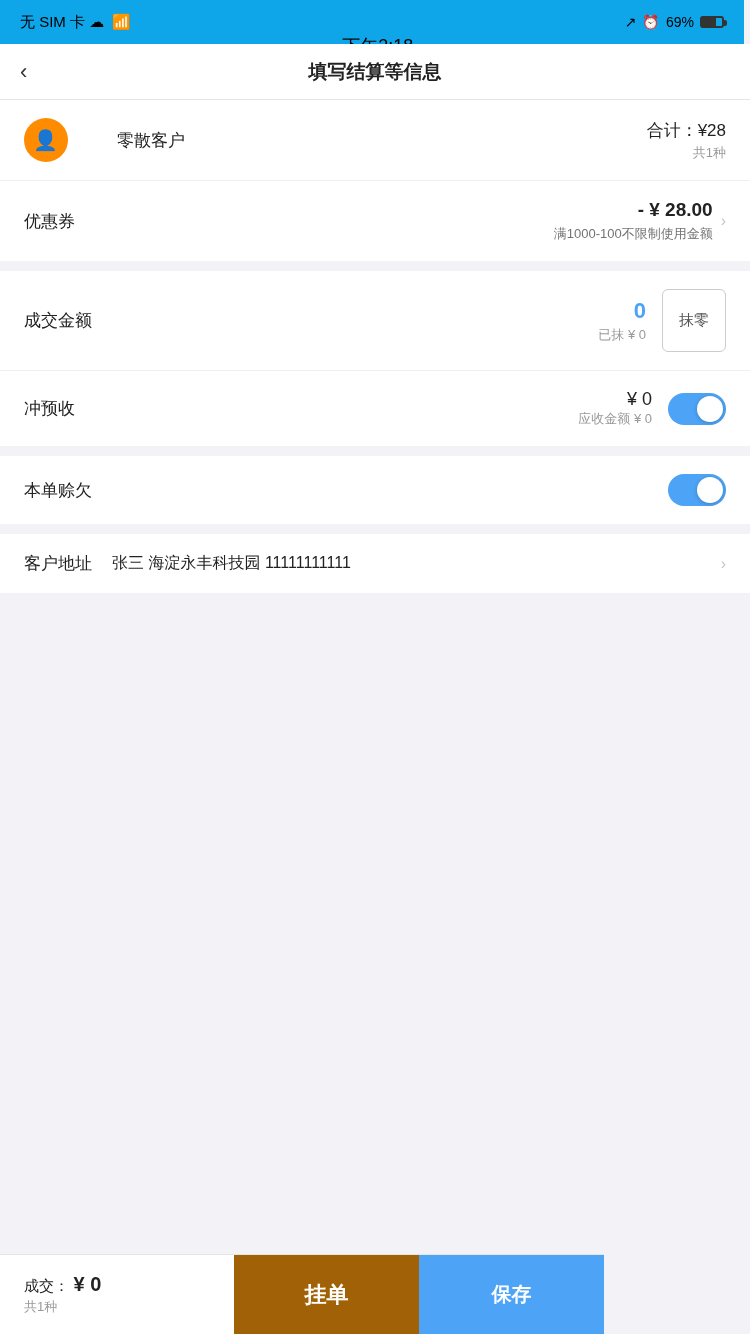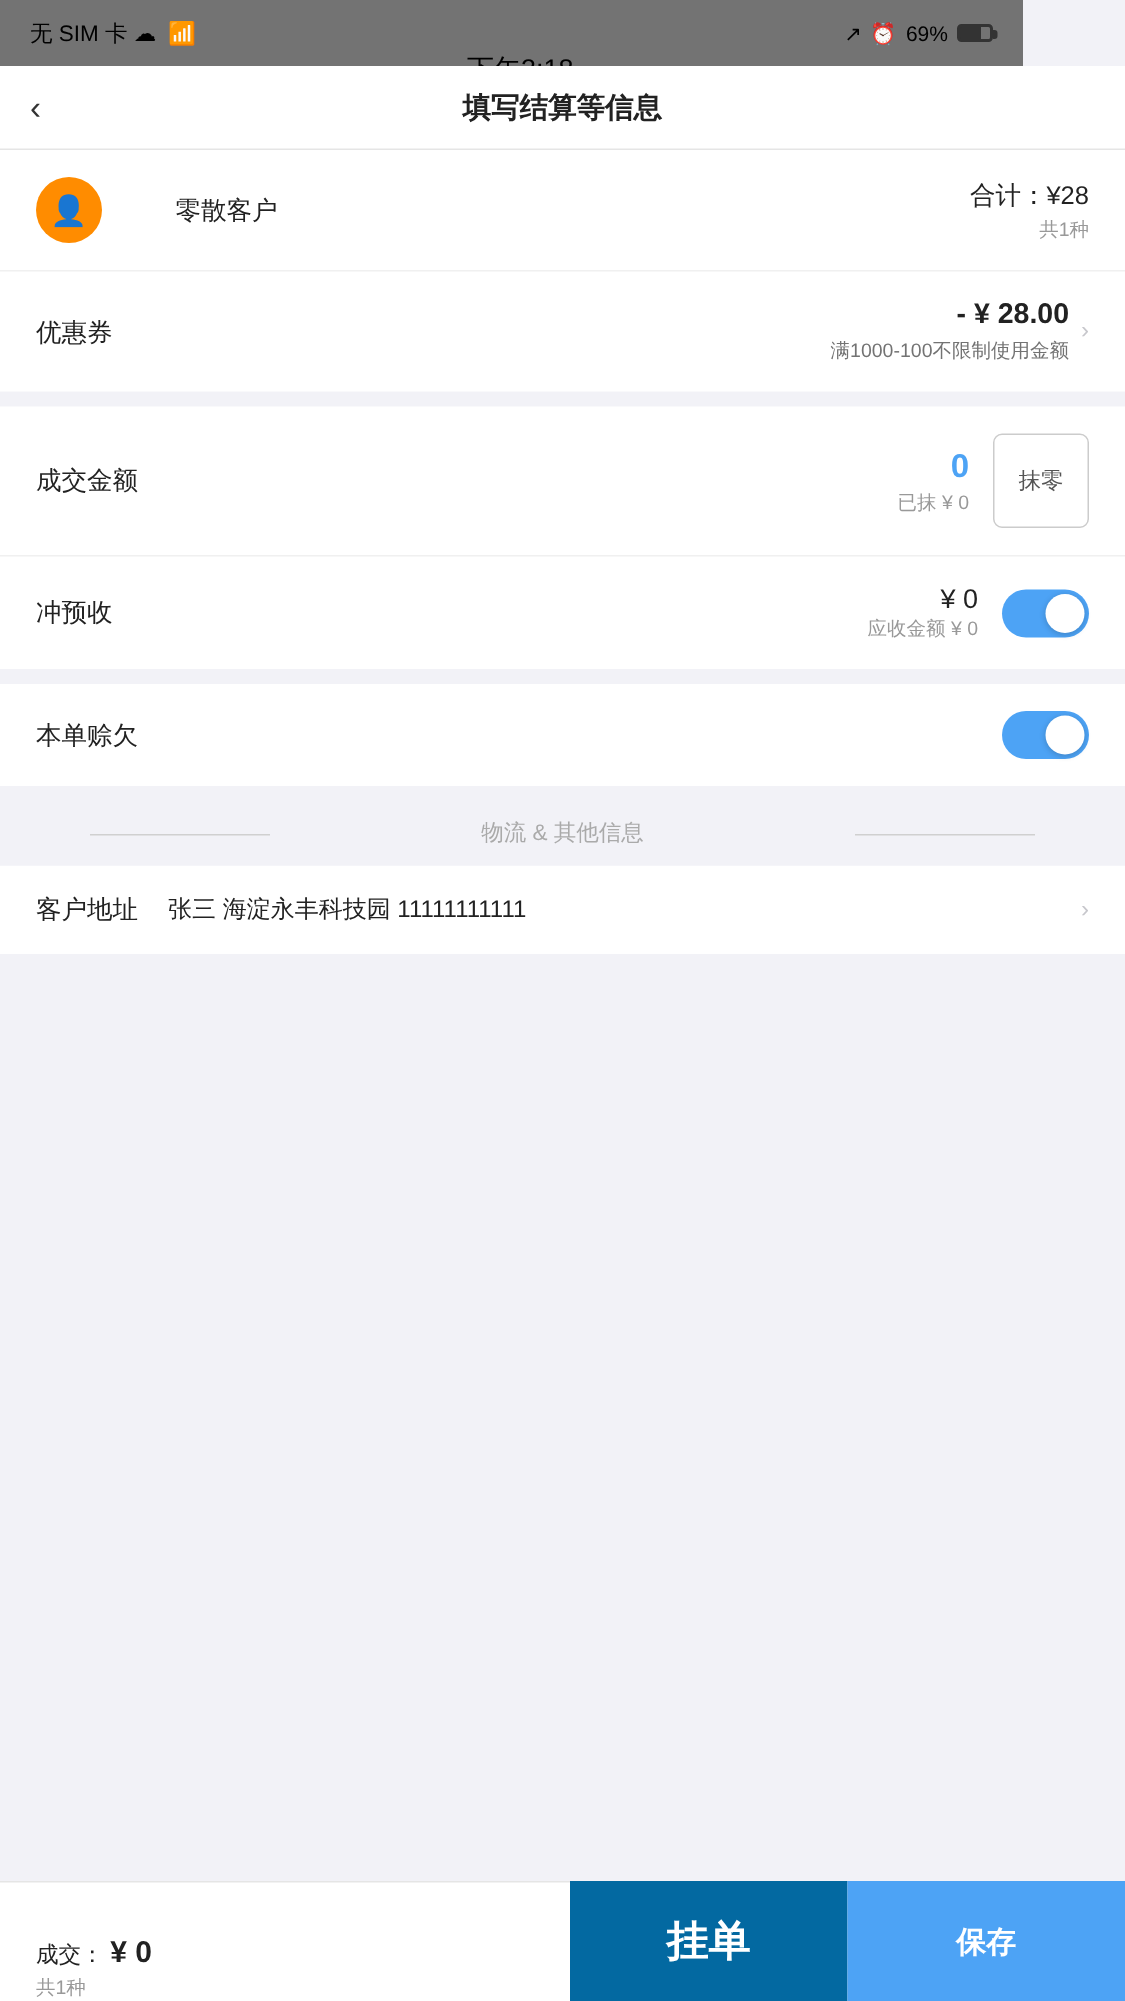--- a/index.html
+++ b/index.html
@@ -8,23 +8,23 @@
       font-family: -apple-system, 'PingFang SC', 'Helvetica Neue', Arial, sans-serif;
       background: #f2f2f7;
       width: 750px;
       min-height: 1334px;
       position: relative;
       overflow-x: hidden;
     }
 
     
     .status-bar {
-      width: 682px;
+      width: 744px;
       height: 44px;
-      background: #737373;
+      background: #0ea5e9;
       display: flex;
       align-items: center;
       justify-content: space-between;
       padding: 0 20px;
       font-size: 15px;
       font-weight: 500;
     }
     .status-left { display: flex; align-items: center; gap: 8px; }
     .status-center { font-size: 18px; font-weight: 400; margin-top: 48px; }
     .status-right { display: flex; align-items: center; gap: 6px; font-size: 14px; }
@@ -216,39 +216,39 @@
     .address-value { font-size: 16px; color: #222; }
 
     
     .empty-space { background: #f2f2f7; flex: 1; min-height: 200px; }
 
     
     .bottom-bar {
       position: fixed;
       bottom: 0;
       left: 0;
-      width: 750px;
+      width: 604px;
       height: 80px;
       background: #fff;
       display: flex;
-      align-items: flex-end;
+      align-items: center;
       border-top: 1px solid #e5e5e5;
     }
     .bottom-info {
       flex: 1;
       padding: 0 24px;
     }
     .bottom-deal { font-size: 15px; color: #222; }
     .bottom-deal-amount { font-size: 20px; color: #222; font-weight: 600; }
     .bottom-count { font-size: 13px; color: #999; margin-top: 2px; }
     .hang-btn {
       width: 185px; height: 80px;
-      background: #0369a1;
+      background: #a16207;
       display: flex; align-items: center; justify-content: center;
-      font-size: 28px; color: #fff; font-weight: 600;
+      font-size: 22px; color: #fff; font-weight: 600;
       cursor: pointer;
     }
     .save-btn {
       width: 185px; height: 80px;
       background: #4da3f5;
       display: flex; align-items: center; justify-content: center;
       font-size: 20px; color: #fff; font-weight: 600;
       cursor: pointer;
     }
 
@@ -334,23 +334,20 @@
 
   <div class="section3">
     <div class="arrears-row">
       <span class="row-label">本单赊欠</span>
       <div class="toggle">
         <div class="toggle-knob"></div>
       </div>
     </div>
   </div>
 
-  <div class="logistics-sep">
-    <span class="logistics-text">物流 &amp; 其他信息</span>
-  </div>
 
   <div class="section4">
     <div class="address-row">
       <div class="address-left">
         <span class="address-label">客户地址</span>
         <span class="address-value">张三 海淀永丰科技园 11111111111</span>
       </div>
       <span class="chevron">›</span>
     </div>
   </div>

